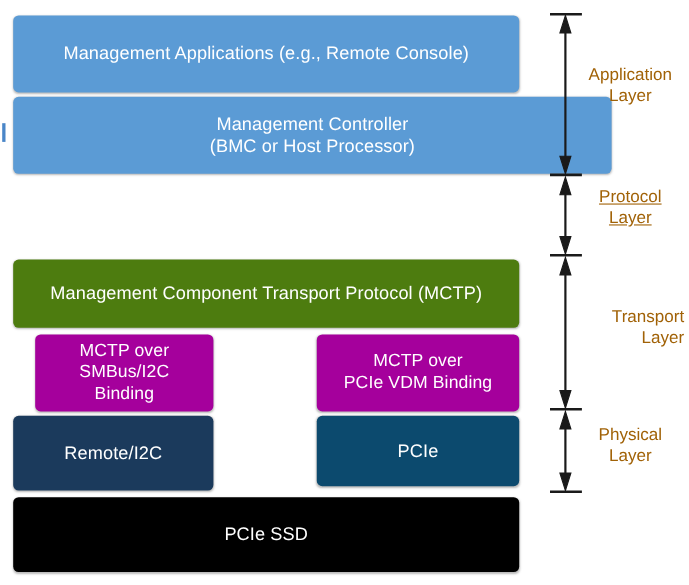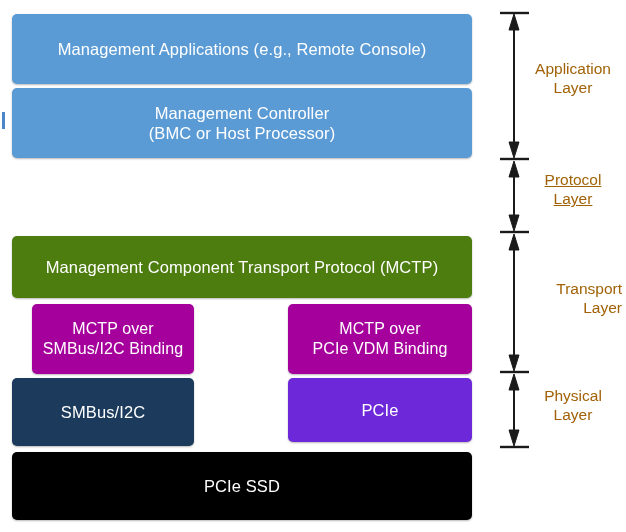--- a/index.html
+++ b/index.html
@@ -28,32 +28,32 @@
     border-radius: 5px;
     color: #ffffff;
     display: flex;
     align-items: center;
     justify-content: center;
     text-align: center;
     line-height: 1.22;
     font-size: 16.5px;
     letter-spacing: 0.1px;
     box-shadow: 0 1px 2px rgba(0,0,0,0.28);
-    padding: 0 6px;
+    padding: 0 16px;
   }
 
   .box .label { display: block; white-space: pre-line; }
 
   
   #box-management-applications {
     left: 12px;  top: 14px;   width: 460px; height: 70px;
     background: #5B9BD5;
   }
   #box-management-controller {
-    left: 12px;  top: 88px;   width: 460px; height: 70px;
+    left: 12px;  top: 88px;   width: 544px; height: 70px;
     background: #5B9BD5;
   }
   #box-nvme-management-interface {
     left: 12px;  top: 162px;  width: 460px; height: 70px;
     background: #4C6228;
   }
   #box-mctp {
     left: 12px;  top: 236px;  width: 460px; height: 62px;
     background: #4d7c0f;
   }
@@ -66,21 +66,21 @@
     left: 288px; top: 304px;  width: 184px; height: 70px;
     background: #A5009C;
     font-size: 16px;
   }
   #box-smbus-i2c {
     left: 12px;  top: 378px;  width: 182px; height: 68px;
     background: #1B3A5C;
   }
   #box-pcie {
     left: 288px; top: 378px;  width: 184px; height: 64px;
-    background: #6d28d9;
+    background: #0c4a6e;
   }
   #box-pcie-ssd {
     left: 12px;  top: 452px;  width: 460px; height: 68px;
     background: #000000;
   }
 
   
   #edge-tick {
     position: absolute;
     left: 2px; top: 112px;
@@ -136,21 +136,21 @@
     <span class="label">MCTP over
 SMBus/I2C Binding</span>
   </div>
 
   <div class="box" id="box-mctp-pcie-vdm-binding">
     <span class="label">MCTP over
 PCIe VDM Binding</span>
   </div>
 
   <div class="box" id="box-smbus-i2c">
-    <span class="label">SMBus/I2C</span>
+    <span class="label">Remote/I2C</span>
   </div>
 
   <div class="box" id="box-pcie">
     <span class="label">PCIe</span>
   </div>
 
   <div class="box" id="box-pcie-ssd">
     <span class="label">PCIe SSD</span>
   </div>
 

